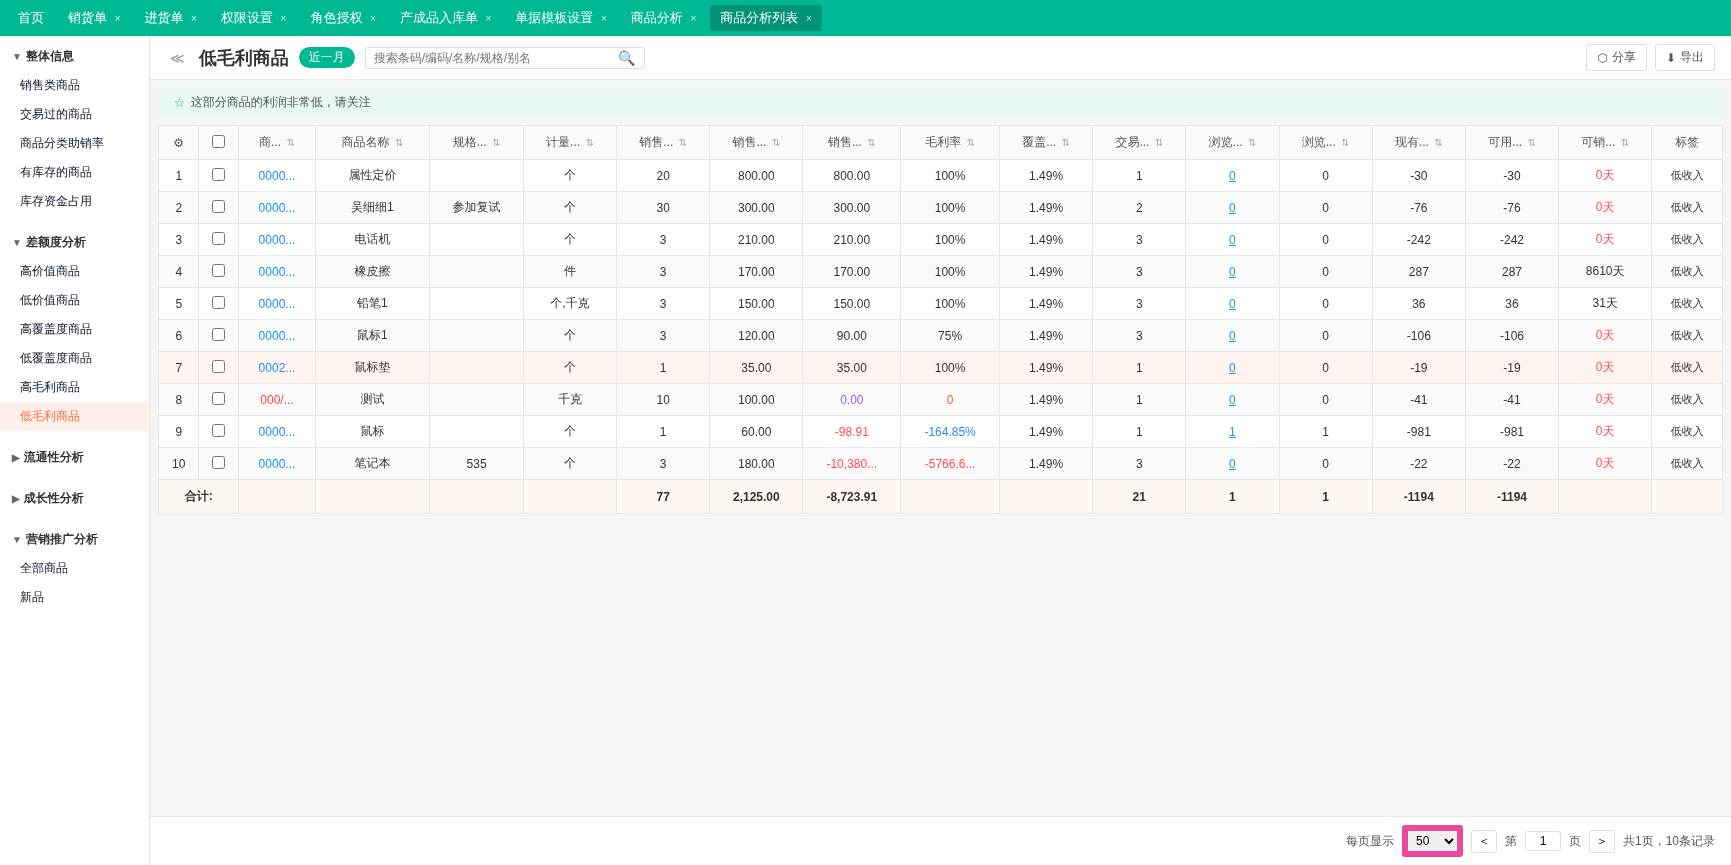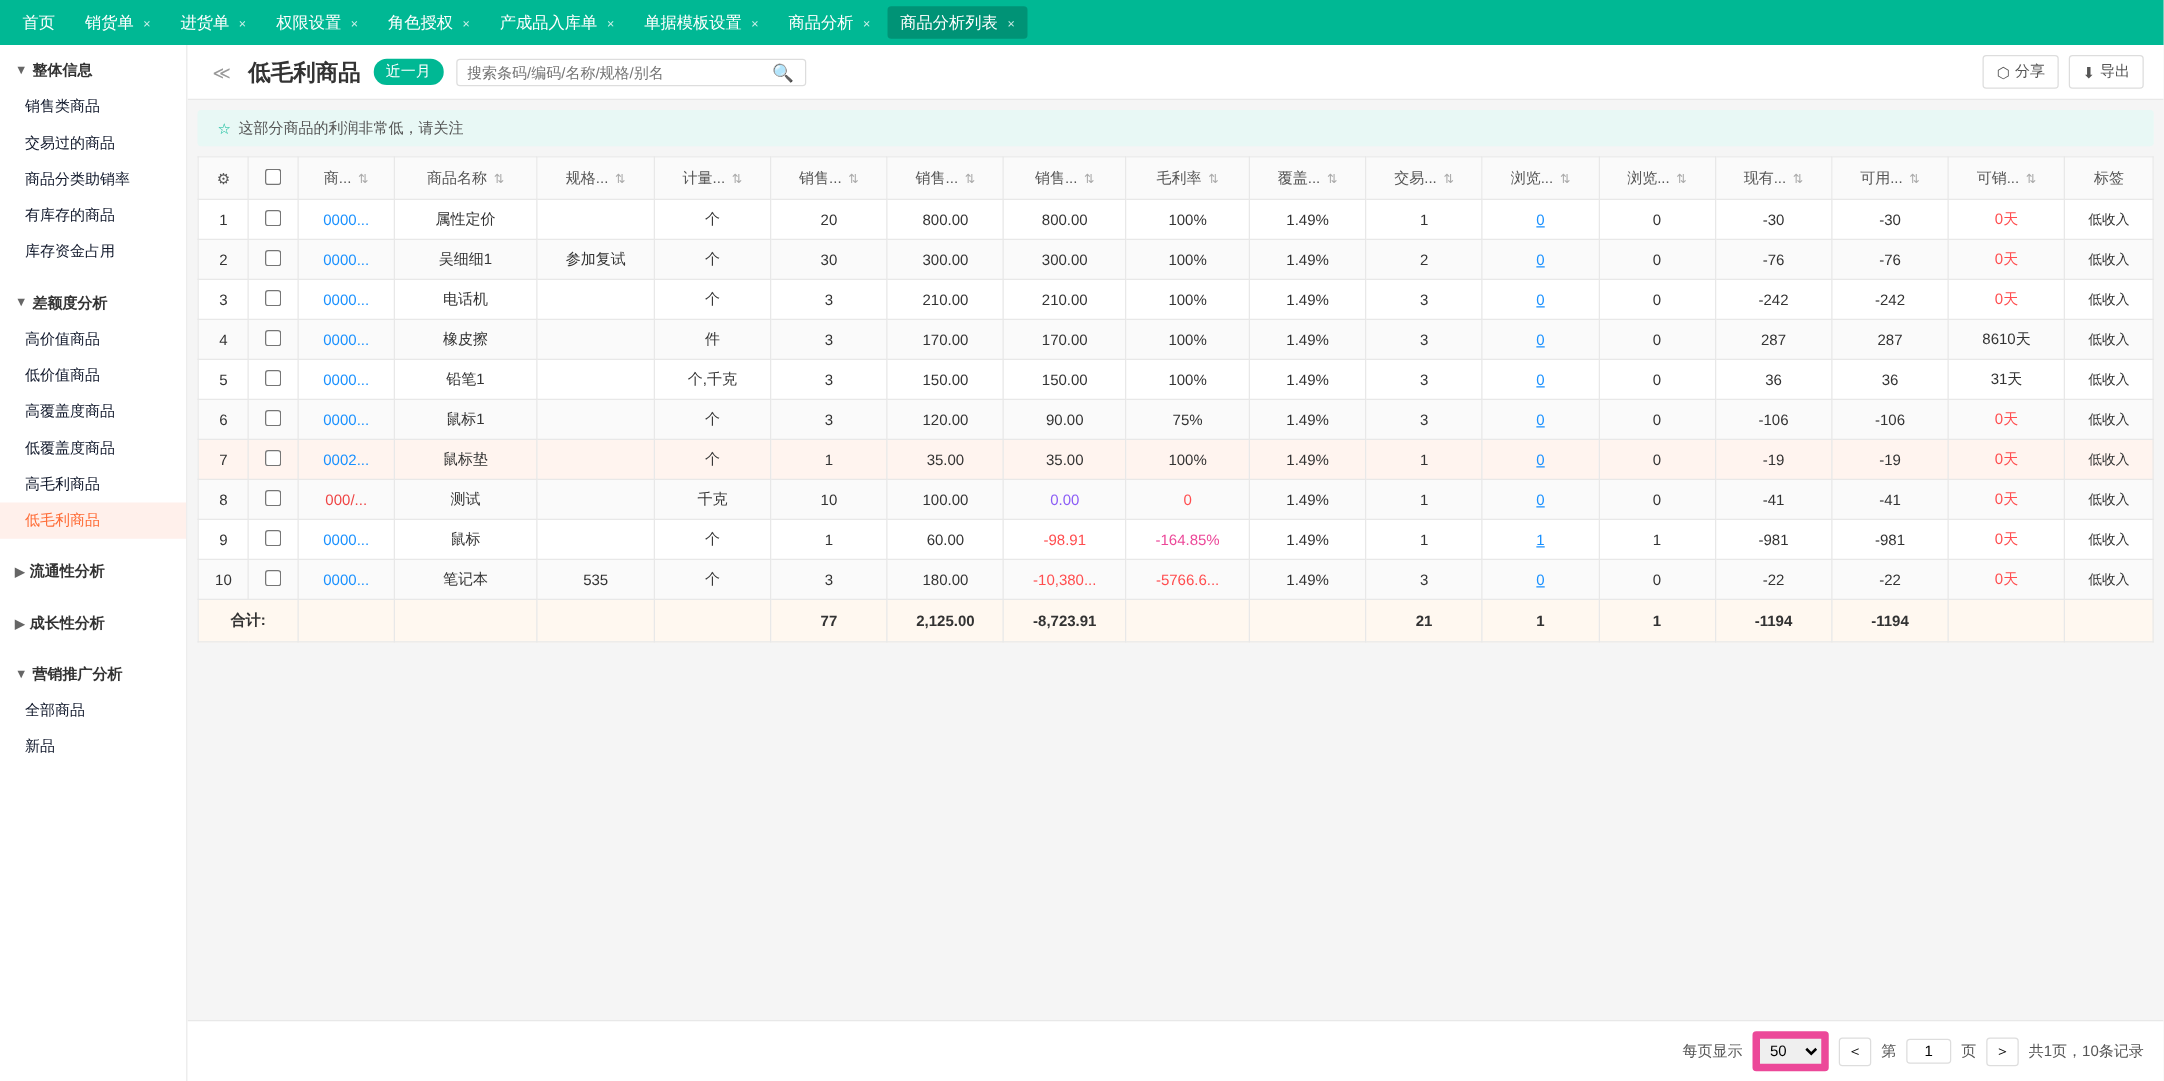--- a/index.html
+++ b/index.html
@@ -536,21 +536,21 @@
             <tr>
       <td>9</td>
       <td><input type="checkbox" style=""></td>
       <td style="color:#1890ff">0000...</td>
       <td>鼠标</td>
       <td></td>
       <td>个</td>
       <td>1</td>
       <td>60.00</td>
       <td style="color:#ff4d4f">-98.91</td>
-      <td style="color:#ec4899">-164.85%</td>
+      <td style="color:#3b82f6">-164.85%</td>
       <td>1.49%</td>
       <td>1</td>
       <td class="underline-link" style="color:#1890ff">1</td>
       <td>1</td>
       <td>-981</td>
       <td>-981</td>
       <td style="color:#ff4d4f">0天</td>
       <td class="tag-low-income">低收入</td>
     </tr>
             <tr>

